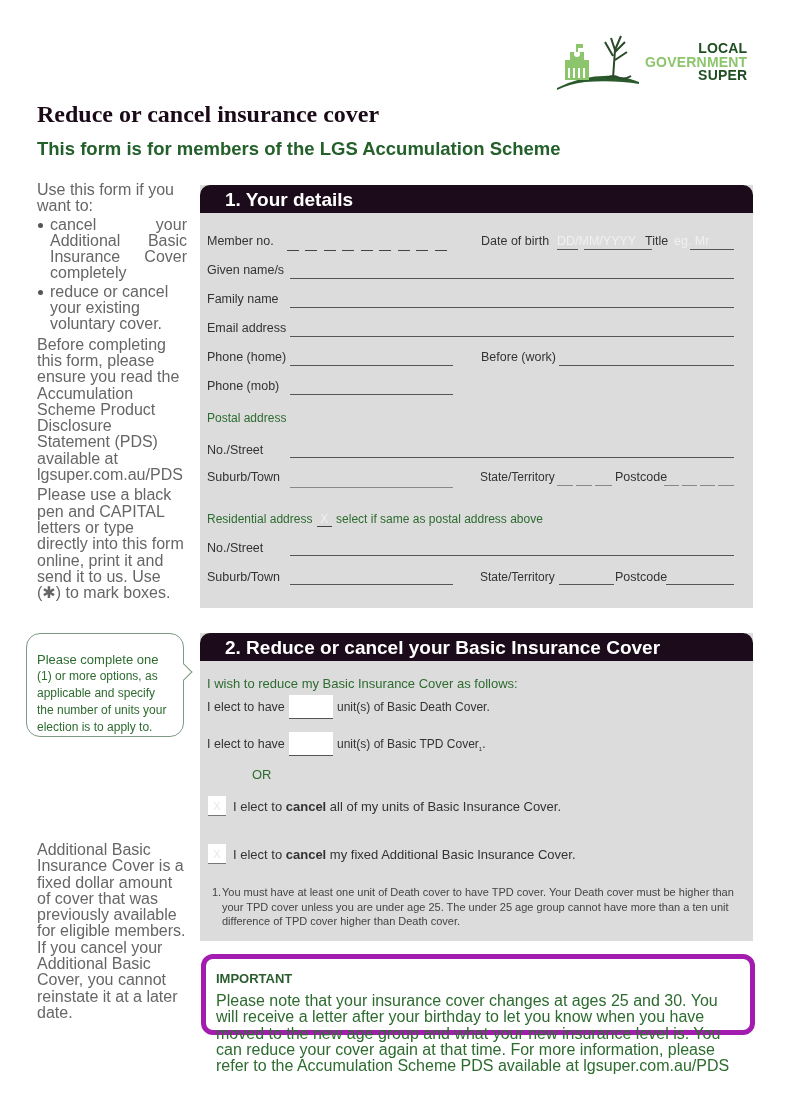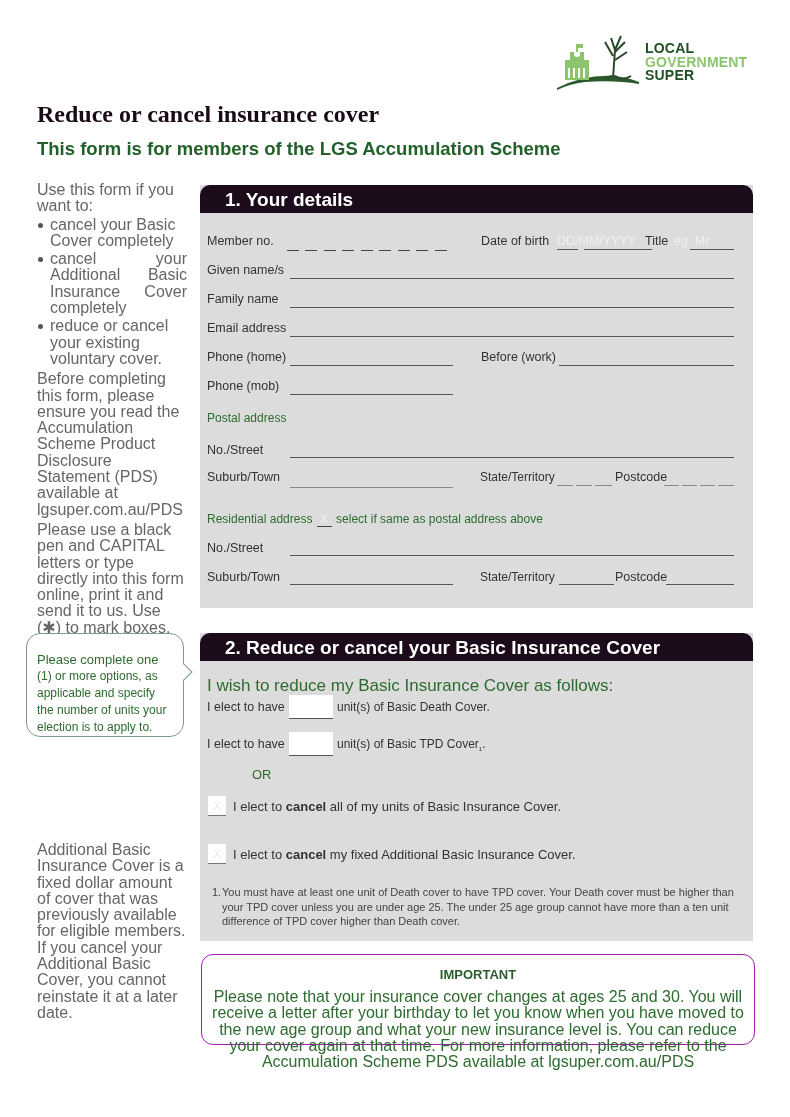--- a/index.html
+++ b/index.html
@@ -1,19 +1,19 @@
 <!DOCTYPE html>
 <html><head>
 <meta charset="utf-8">
 <style>
   * { box-sizing: border-box; margin: 0; padding: 0; }
   html, body { width: 790px; height: 1117px; background: #ffffff; overflow: hidden; }
   body { position: relative; font-family: "Liberation Sans", sans-serif; color: #333; }
 
-  .logo { position: absolute; left: 555px; top: 30px; width: 215px; height: 62px; }
+  .logo { position: absolute; left: 555px; top: 30px; width: 215px; height: 62px; text-align: right; }
   .logo svg { position: absolute; left: 0; top: 0; }
   .logo-text { position: absolute; left: 90px; top: 12px; font-weight: bold; font-size: 14px; line-height: 13.5px; letter-spacing: 0.2px; }
   .logo-text .l1, .logo-text .l3 { color: #1f4f22; }
   .logo-text .l2 { color: #8cc56c; }
 
   .page-title { position: absolute; left: 37px; top: 101px; font-family: "Liberation Serif", serif; font-weight: bold; font-size: 24px; color: #1a0a18; }
   .page-subtitle { position: absolute; left: 37px; top: 138px; font-weight: bold; font-size: 18.5px; color: #23602a; }
 
   .side { position: absolute; left: 37px; width: 150px; font-size: 16px; line-height: 16.3px; color: #666; }
   .side ul { list-style: none; }
@@ -36,21 +36,21 @@
   .ghost { color: #f0f0f0; }
   .dash { position: absolute; width: 12px; border-bottom: 1.5px solid #444; }
 
   .unit-box { position: absolute; width: 44px; height: 24px; background: #fff; border-bottom: 1.5px solid #555; }
   .check-box { position: absolute; width: 18px; height: 20px; background: #fff; border-bottom: 1px solid #777; color: #e8e8e8; font-size: 11px; text-align: center; line-height: 20px; }
 
   .note { position: absolute; left: 12px; top: 252px; width: 530px; font-size: 11px; line-height: 14.5px; color: #444; }
   .note .num { position: absolute; left: 0; top: 0; }
   .note .txt { padding-left: 10px; display: block; }
 
-  .important { position: absolute; left: 201px; top: 954px; width: 554px; height: 91px; border: 1px solid #a21caf; border-radius: 12px; padding: 12px 10px 0 10px; color: #2d6b2f; text-align: center; }
+  .important { position: absolute; left: 201px; top: 954px; width: 554px; height: 81px; border: 5px solid #a21caf; border-radius: 12px; padding: 12px 10px 0 10px; color: #2d6b2f; }
   .important h3 { font-size: 13px; font-weight: bold; color: #2a5c2e; margin-bottom: 7px; }
   .important p { font-size: 16px; line-height: 16.3px; }
 </style>
 </head>
 <body>
 
 <div class="logo">
   <svg width="90" height="62" viewBox="0 0 90 62">
     <path d="M2 58 Q30 44 60 46 Q75 48 84 52 L84 54 Q60 50 30 52 Q14 54 2 60 Z" fill="#2a5a2c"></path>
     <rect x="10" y="30" width="24" height="20" fill="#8cc56c"></rect>
@@ -70,21 +70,20 @@
     <div class="l3">SUPER</div>
   </div>
 </div>
 
 <div class="page-title">Reduce or cancel insurance cover</div>
 <div class="page-subtitle">This form is for members of the LGS Accumulation Scheme</div>
 
 <div class="side" style="top:182px;">
   <div>Use this form if you want to:</div>
   <ul>
-    <li>cancel your Basic Cover completely</li>
     <li class="justify">cancel your Additional Basic Insurance Cover completely</li>
     <li>reduce or cancel your existing voluntary cover.</li>
   </ul>
   <p>Before completing this form, please ensure you read the Accumulation Scheme Product Disclosure Statement (PDS) available at lgsuper.com.au/PDS</p>
   <p>Please use a black pen and CAPITAL letters or type directly into this form online, print it and send it to us. Use (✱) to mark boxes.</p>
 </div>
 
 <div class="callout">
   <div class="lead">Please complete one</div>
   <div>(1) or more options, as applicable and specify the number of units your election is to apply to.</div>
@@ -166,21 +165,21 @@
   <div class="line" style="left:90px; top:399px; width:163px;"></div>
   <div class="row" style="left:280px; top:385px; font-size:12px;">State/Territory</div>
   <div class="line" style="left:359px; top:399px; width:55px;"></div>
   <div class="row" style="left:415px; top:385px;">Postcode</div>
   <div class="line" style="left:466px; top:399px; width:68px;"></div>
 </div>
 
 <div class="panel" style="top:633px; height:308px;">
   <div class="panel-head">2. Reduce or cancel your Basic Insurance Cover</div>
 
-  <div class="row green" style="left:7px; top:43px; font-size:17px;text-align:right;">I wish to reduce my Basic Insurance Cover as follows:</div>
+  <div class="row green" style="left:7px; top:43px; font-size:13px;text-align:right;">I wish to reduce my Basic Insurance Cover as follows:</div>
 
   <div class="row" style="left:7px; top:67px;">I elect to have</div>
   <div class="unit-box" style="left:89px; top:62px;"></div>
   <div class="row" style="left:137px; top:67px; font-size:12px;">unit(s) of Basic Death Cover.</div>
 
   <div class="row" style="left:7px; top:104px;">I elect to have</div>
   <div class="unit-box" style="left:89px; top:99px;"></div>
   <div class="row" style="left:137px; top:104px; font-size:12px;">
     <span>unit(s) of Basic TPD Cover</span><sub style="font-size:6px;">1</sub><span>.</span>
   </div>

